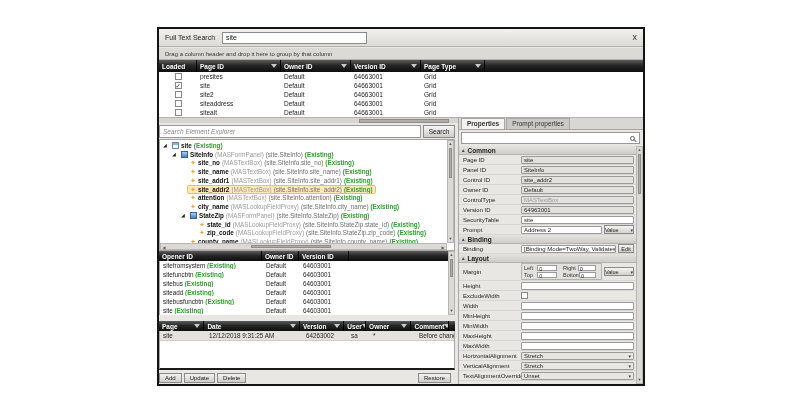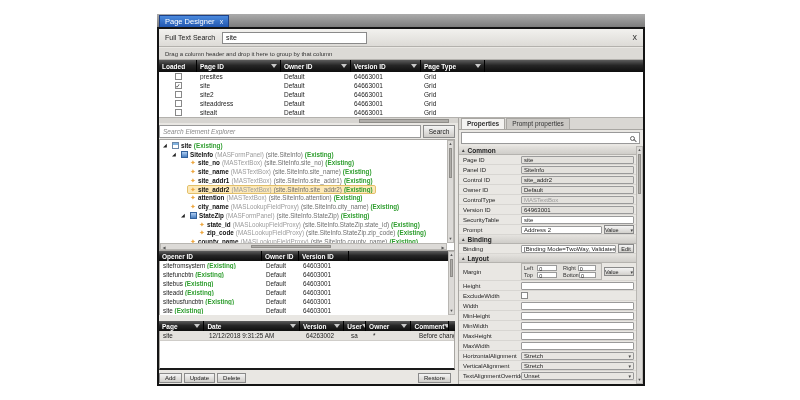--- a/index.html
+++ b/index.html
@@ -102,26 +102,20 @@
   .minput { width:24px; height:6px; background:#fff; border:1px solid #9a9a9a; font-size:5.5px; padding:0 1px; color:#222; }
   .prop-vsb { right:0; top:28px; bottom:0; width:7px; }
   .prop-vsb .sbthumb { left:1px; right:1px; top:7px; height:40px; }
 </style>
 </head>
 <body>
 
 <div class="canvas">
   <div class="window">
 
-    <div class="tabbar">
-      <div class="tab">
-        <span>Page Designer</span>
-        <span class="x">x</span>
-      </div>
-    </div>
 
     <div class="winbody">
 
       <div class="ftsbar">
         <label>Full Text Search</label>
         <input class="ftsinput" readonly="" value="site" style="">
         <span class="winclose">x</span>
       </div>
 
       <div class="groupbar">

